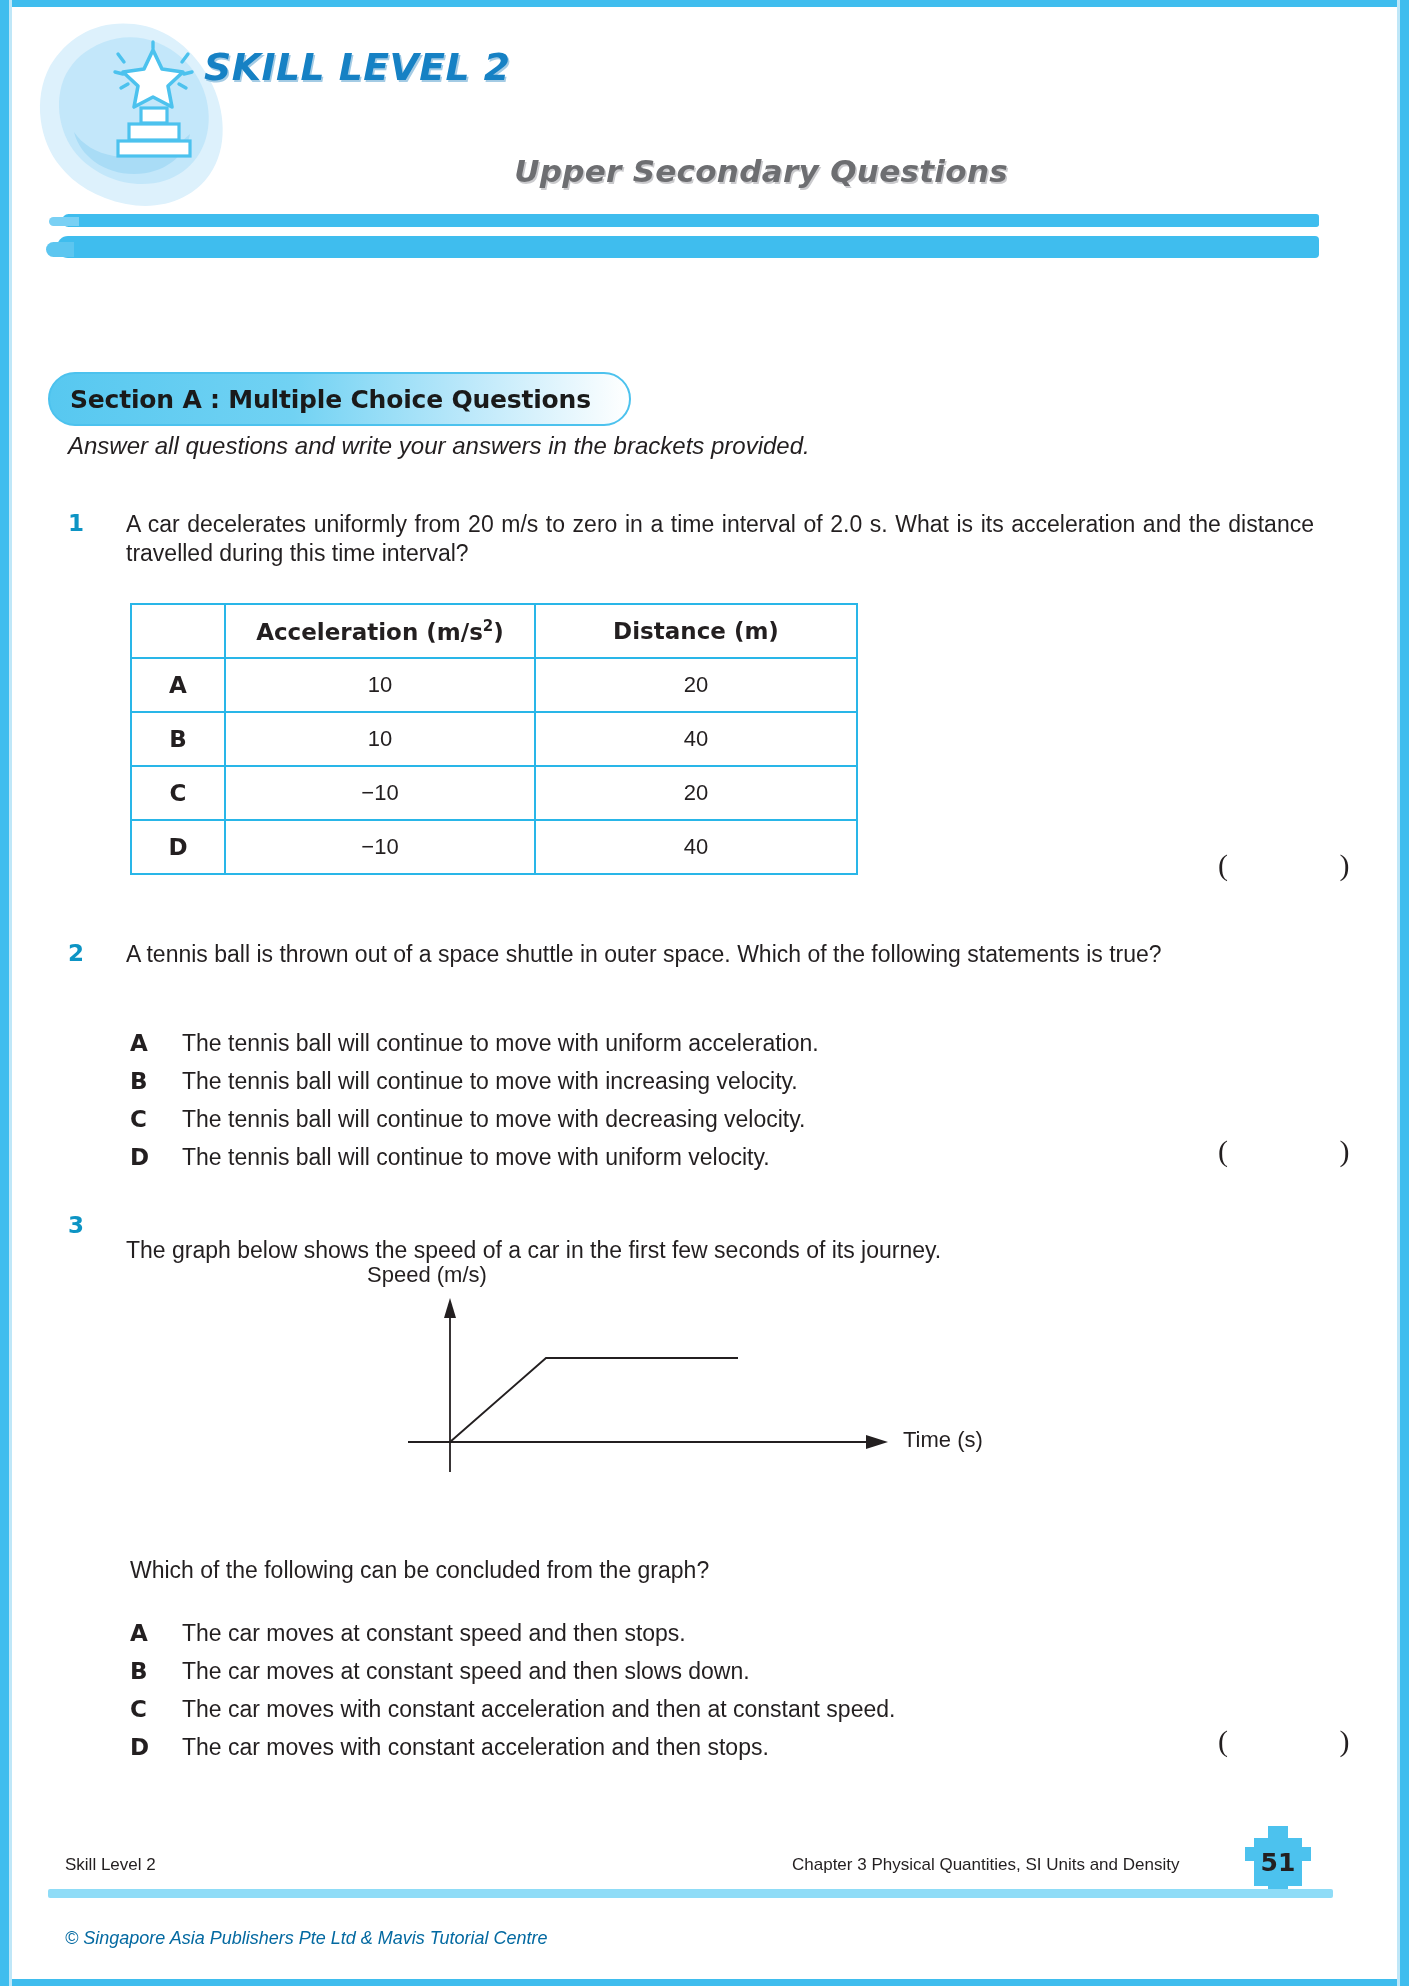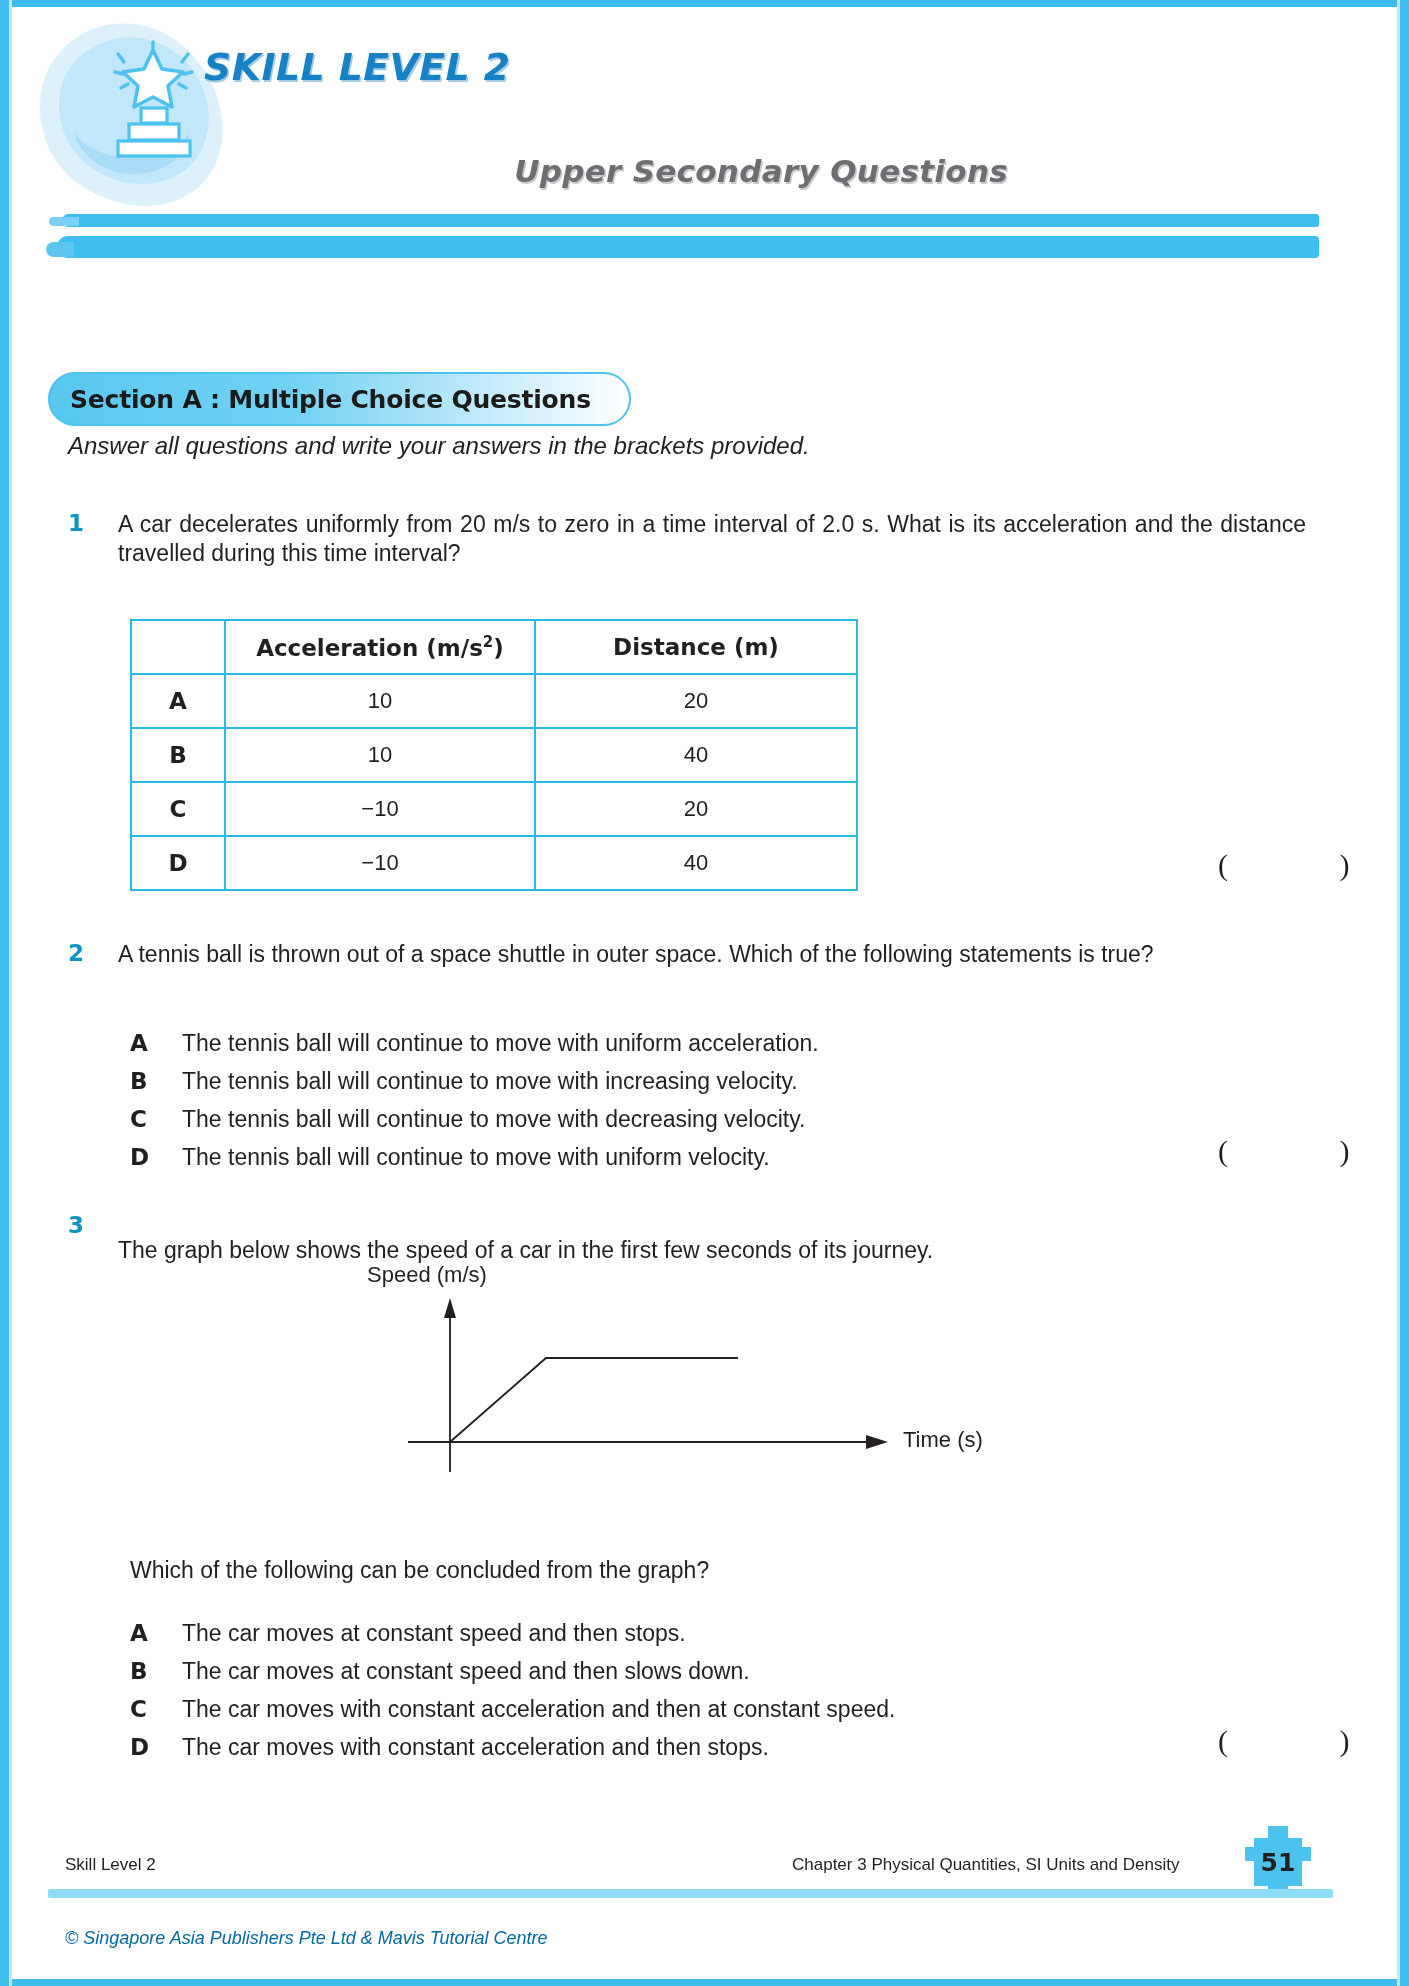--- a/index.html
+++ b/index.html
@@ -175,21 +175,21 @@
     left: 0; top: 0;
     width: 46px;
     font-size: 23px;
     font-weight: bold;
     color: #0d94c4;
     font-family: "DejaVu Sans", sans-serif;
   }
 
   .qtext {
     position: absolute;
-    left: 50px; top: 0;
+    left: 58px; top: 0;
     font-size: 23px;
     line-height: 1.28;
     color: #231f20;
   }
   .qtext.justify { text-align: justify; }
 
   
   .options { position: absolute; }
   .opt-row {
     display: flex;
@@ -381,21 +381,21 @@
     <span class="section-pill-label">Section A : Multiple Choice Questions</span>
   </div>
 
   <div class="instruction">Answer all questions and write your answers in the brackets provided.</div>
 
   <div class="qblock" style="left:68px; top:510px; width:1250px;">
     <div class="qnum">1</div>
     <div class="qtext justify" style="width:1188px;">A car decelerates uniformly from 20 m/s to zero in a time interval of 2.0 s. What is its acceleration and the distance travelled during this time interval?</div>
   </div>
 
-  <table class="mcq-table" style="left:130px; top:603px;margin-top:16px;">
+  <table class="mcq-table" style="left:130px; top:603px;">
     <thead>
       <tr>
         <th class="col-label"></th>
         <th class="col-acc">
           <span>Acceleration (m/s</span><span class="sup-2">2</span><span>)</span>
         </th>
         <th class="col-dist">Distance (m)</th>
       </tr>
     </thead>
     <tbody>

